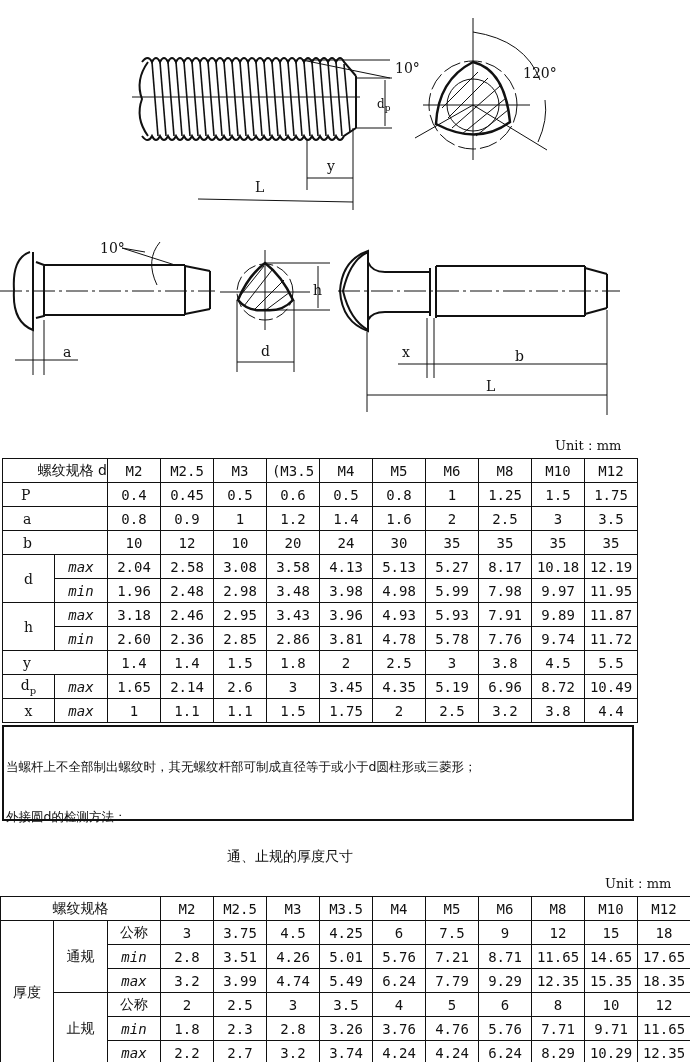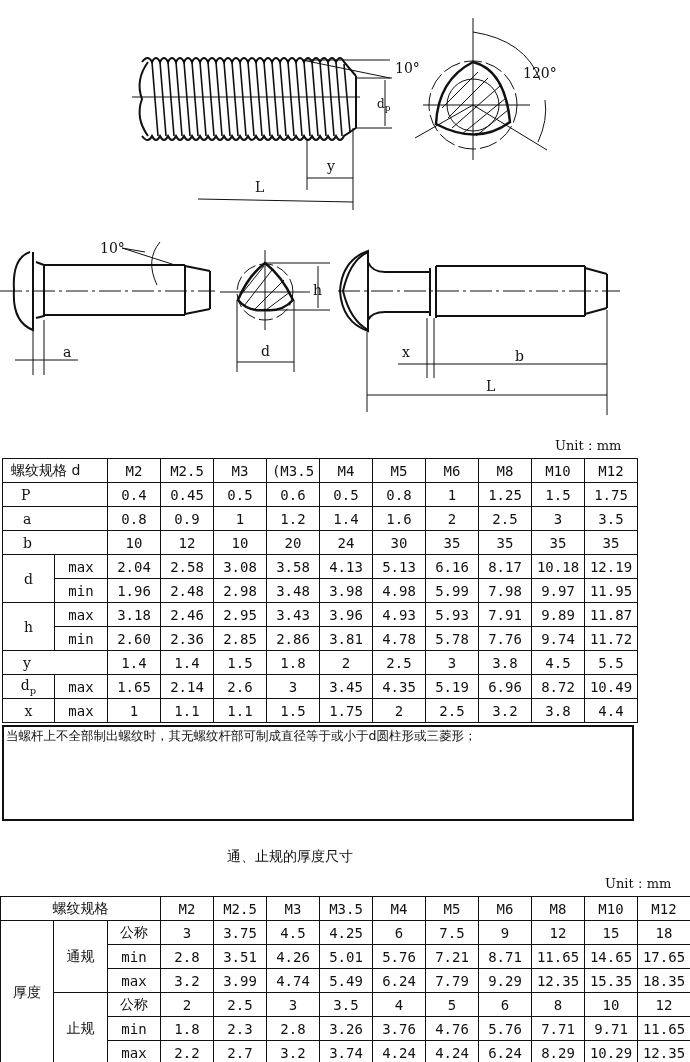--- a/index.html
+++ b/index.html
@@ -4,26 +4,26 @@
 <style>
   html, body { margin:0; padding:0; background:#fff; }
   body { width:690px; height:1062px; position:relative; overflow:hidden;
          font-family: "DejaVu Sans Mono", "Liberation Mono", monospace; color:#111; }
   .drawings { position:absolute; left:0; top:0; width:690px; height:430px; }
   .unit { position:absolute; font-family:"DejaVu Serif","Liberation Serif",serif; font-size:13px; }
   table.spec { position:absolute; border-collapse:collapse; table-layout:fixed; }
   table.spec td { border:1px solid #111; text-align:center; padding:0; height:23px;
                   font-size:14px; white-space:nowrap; overflow:hidden; }
   td.lbl { font-family:"DejaVu Serif","Liberation Serif",serif; font-size:17px; }
-  td.sub { font-size:12px; }
+  td.sub { font-size:12px;font-style:italic; }
   td.cn { font-family:"DejaVu Sans","Liberation Sans",sans-serif; font-size:14px; }
   .note { position:absolute; left:2px; top:725px; width:632px; border:2px solid #111;
           font-family:"DejaVu Sans","Liberation Sans",sans-serif; font-size:12.5px; line-height:18.5px;
           padding:0 0 2px 2px; box-sizing:border-box; height:96px; }
-  .note div { white-space:normal; }
+  .note div { white-space:normal;margin-top:31px; }
   .title2 { position:absolute; top:848px; left:0; width:580px; text-align:center;
             font-family:"DejaVu Sans","Liberation Sans",sans-serif; font-size:14px; }
   sub { font-size:10px; }
 </style>
 </head>
 <body>
 
 <svg class="drawings" viewBox="0 0 690 430" xmlns="http://www.w3.org/2000/svg">
   <g stroke="#111" fill="none" stroke-width="2">
 
@@ -187,21 +187,21 @@
       <col style="width:53px">
       <col style="width:53px">
     <col style="width:53px">
       <col style="width:53px">
       <col style="width:53px">
       <col style="width:53px">
       <col style="width:53px">
   </colgroup>
   <tbody>
       <tr>
-    <td colspan="2" class="cn" style="text-align:left;padding-left:8px;">螺纹规格 d</td>
+    <td colspan="2" class="cn" style="text-align:right;padding-left:8px;">螺纹规格 d</td>
     <td>M2</td>
     <td>M2.5</td>
     <td>M3</td>
     <td>(M3.5</td>
     <td>M4</td>
     <td>M5</td>
     <td>M6</td>
     <td>M8</td>
     <td>M10</td>
     <td>M12</td>
@@ -247,21 +247,21 @@
   </tr>
   <tr>
     <td rowspan="2" class="lbl">d</td>
     <td class="sub">max</td>
     <td>2.04</td>
         <td>2.58</td>
         <td>3.08</td>
         <td>3.58</td>
         <td>4.13</td>
         <td>5.13</td>
-        <td>6.16</td>
+        <td>5.27</td>
         <td>8.17</td>
         <td>10.18</td>
         <td>12.19</td>
   </tr>
   <tr>
     <td class="sub">min</td>
     <td>1.96</td>
         <td>2.48</td>
         <td>2.98</td>
         <td>3.48</td>
@@ -338,20 +338,21 @@
         <td>2.5</td>
         <td>3.2</td>
         <td>3.8</td>
         <td>4.4</td>
   </tr>
 </tbody>
   </table>
 
 <div class="note">
   <div>当螺杆上不全部制出螺纹时，其无螺纹杆部可制成直径等于或小于d圆柱形或三菱形；</div>
+  <div>外接圆d的检测方法：</div>
 </div>
 
 <div class="title2">通、止规的厚度尺寸</div>
 <div class="unit" style="left:605px; top:875px;">Unit：mm</div>
 
 <table class="spec" style="left:0px; top:896px; width:690px;">
   <colgroup>
     <col style="width:53px">
       <col style="width:54px">
       <col style="width:53px">

